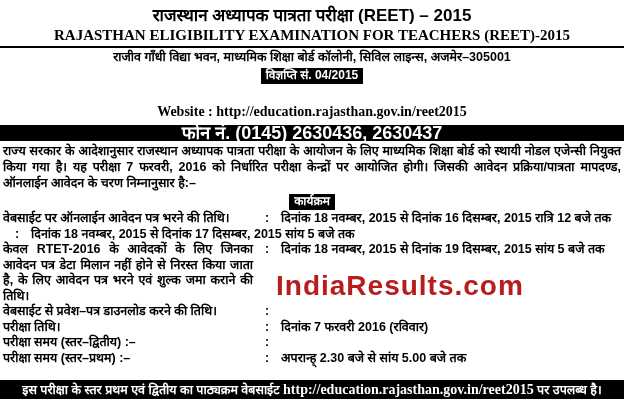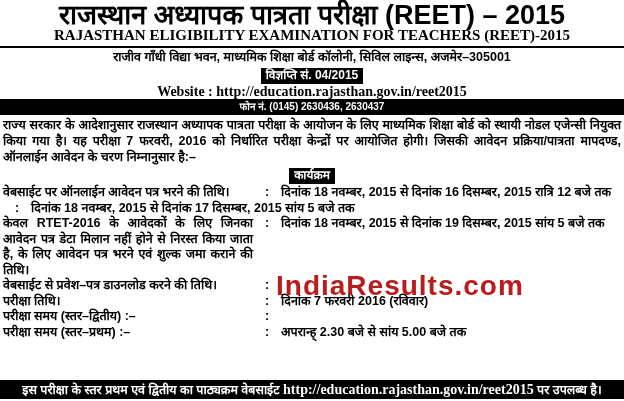--- a/index.html
+++ b/index.html
@@ -6,47 +6,47 @@
   #page{
     position:relative;
     width:624px;height:401px;
     background:#ffffff;
     color:#000;
     font-family:"Liberation Sans","DejaVu Sans",sans-serif;
     overflow:hidden;
   }
   .center{text-align:center;}
   .title-hi{
-    font-size:27px;font-weight:bold;line-height:25px;
+    font-size:17px;font-weight:bold;line-height:25px;
     padding-top:3px;letter-spacing:0;
   }
   .title-en{
     font-family:"Liberation Serif","DejaVu Serif",serif;
     font-size:15px;font-weight:bold;line-height:15px;
     padding-bottom:3px;
   }
   .title-rule{border-bottom:2.5px solid #000;width:100%;}
   .address{
     font-size:12.5px;font-weight:bold;line-height:15px;margin-top:2px;
   }
   .black-chip{
     display:inline-block;background:#000;color:#fff;
     font-size:12px;font-weight:bold;line-height:13px;
     padding:1px 5px 2px;margin-top:1px;
   }
   .website-line,.email-line{
     font-family:"Liberation Serif","DejaVu Serif",serif;
     font-size:14px;font-weight:bold;line-height:15px;
   }
-  .website-line{margin-top:0;}
+  .website-line{margin-top:20px;}
   .phone-bar{
     background:#000;color:#fff;
-    font-size:10px;font-weight:bold;
+    font-size:18px;font-weight:bold;
     height:16px;line-height:16px;text-align:center;
-    margin-top:0;
+    margin-top:6px;
   }
   .intro{
     font-size:12.5px;font-weight:bold;line-height:16px;
     text-align:justify;
     padding:2px 3px 0 3px;
   }
   .karyakram-wrap{text-align:center;margin:0;}
   .schedule{padding:1px 3px 0 3px;}
   .row{display:flex;align-items:flex-start;}
   .lbl{

